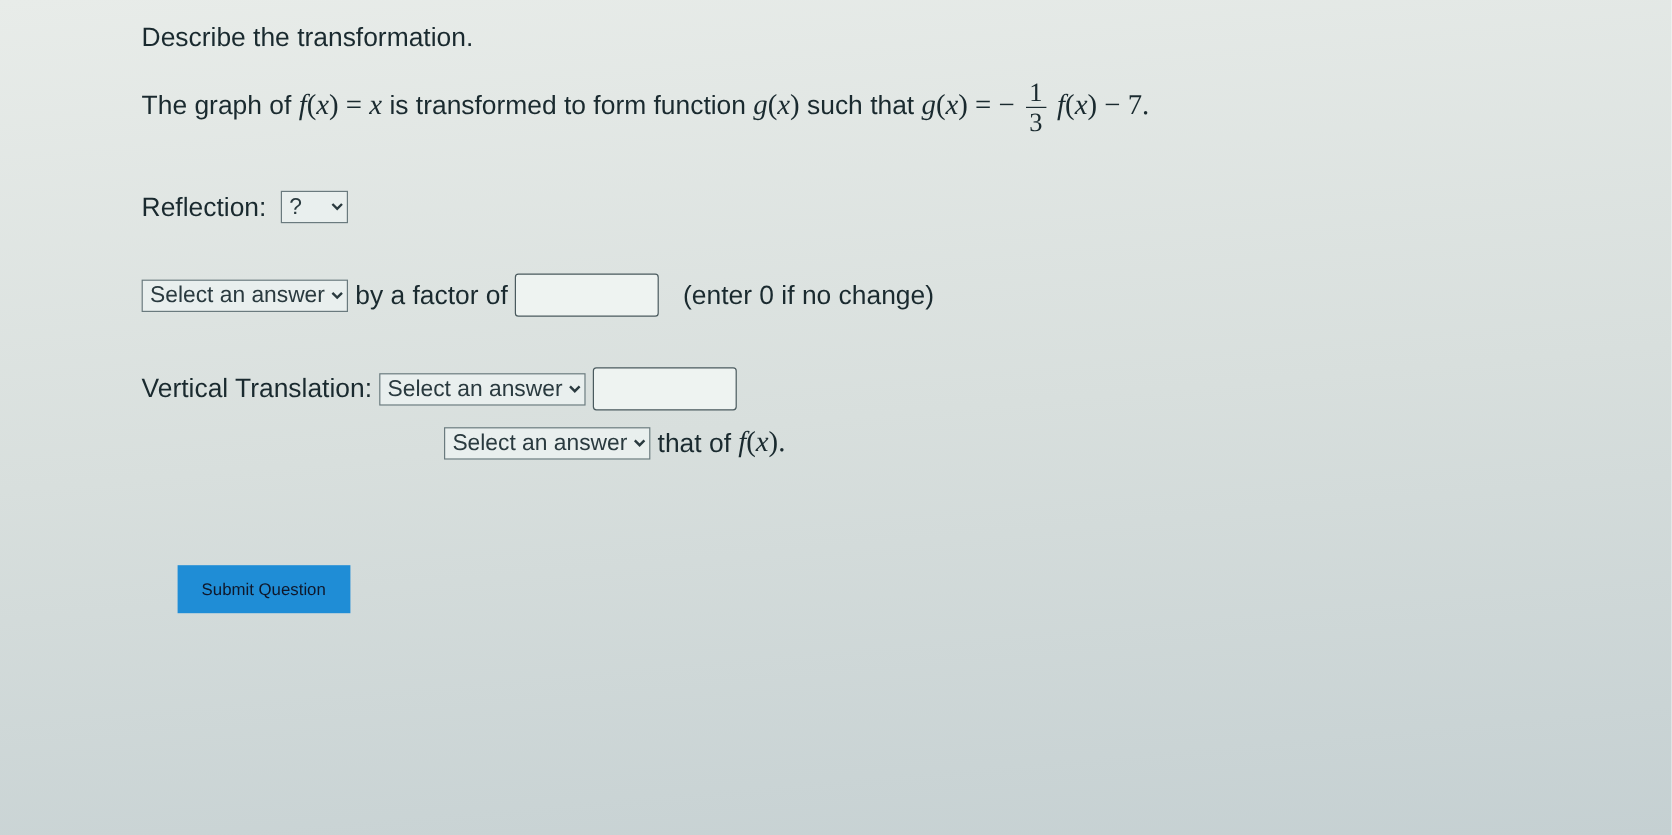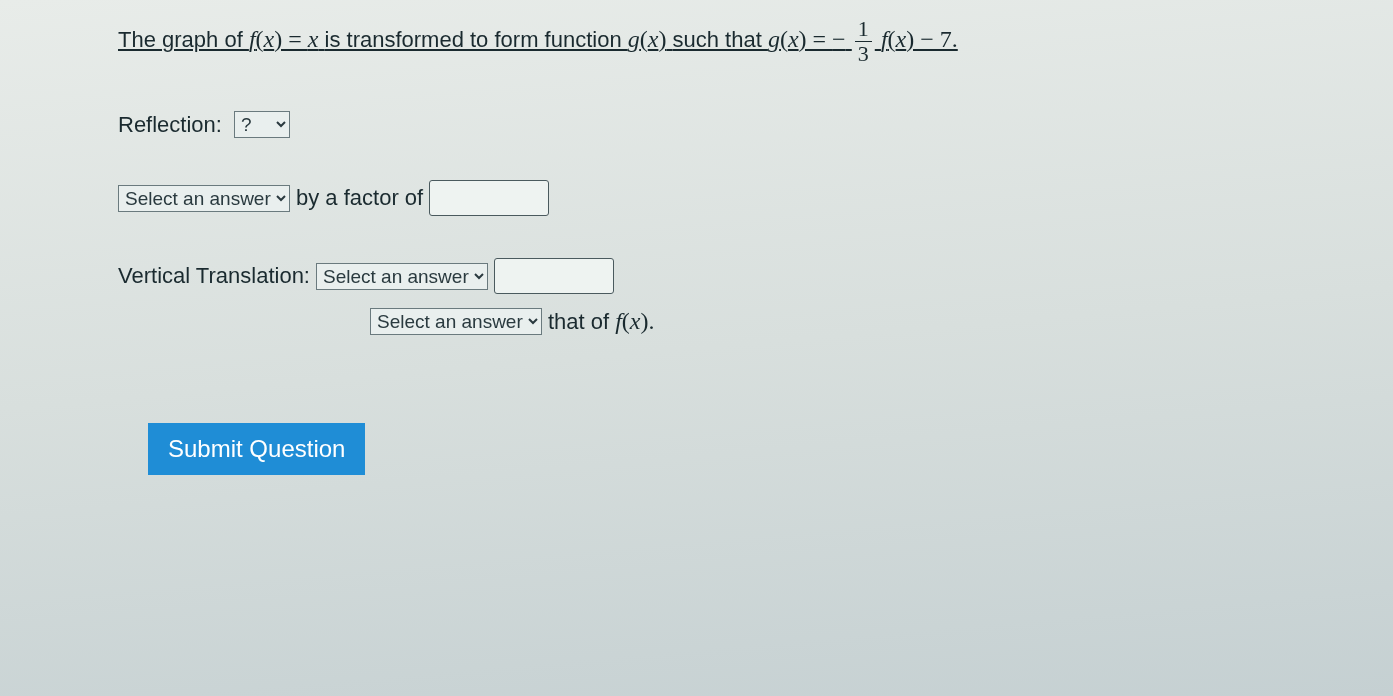--- a/index.html
+++ b/index.html
@@ -56,36 +56,37 @@
     background: #eef3f1;
     font-size: 19px;
     padding: 0 4px;
     border-radius: 3px;
   }
   .indent {
     padding-left: 252px;
   }
   .submit-btn {
     background: #1f8dd6;
-    color: #ffffff;
+    color: #0f172a;
     border: none;
     padding: 12px 20px;
-    font-size: 24px;
+    font-size: 14px;
     cursor: pointer;
     margin-top: 60px;
     margin-left: 30px;
   }
   .gap-top { margin-top: 46px; gap: 12px; }
-  .eq-row { margin-bottom: 46px; line-height: 1.6; text-decoration: underline;}
+  .eq-row { margin-bottom: 46px; line-height: 1.6;}
 </style>
 </head>
 <body>
 
 <div class="content">
 
+  <div class="prompt-text">Describe the transformation.</div>
 
   <div class="eq-row">
     <span>The graph of </span>
     <span class="math"><span class="math-i">f</span>(<span class="math-i">x</span>) = <span class="math-i">x</span></span>
     <span> is transformed to form function </span>
     <span class="math"><span class="math-i">g</span>(<span class="math-i">x</span>)</span>
     <span> such that </span>
     <span class="math"><span class="math-i">g</span>(<span class="math-i">x</span>) = </span>
     <span class="math">−</span>
     <span class="frac">
@@ -101,20 +102,21 @@
       <option>?</option>
     </select>
   </div>
 
   <div class="line" style="margin-top:42px">
     <select class="answer-select">
       <option>Select an answer</option>
     </select>
     <span>by a factor of</span>
     <input class="answer-input" type="text" style="">
+    <span style="margin-left:14px">(enter 0 if no change)</span>
   </div>
 
   <div class="line" style="margin-top:42px; margin-bottom:14px">
     <span>Vertical Translation:</span>
     <select class="answer-select">
       <option>Select an answer</option>
     </select>
     <input class="answer-input" type="text" style="">
   </div>
 

